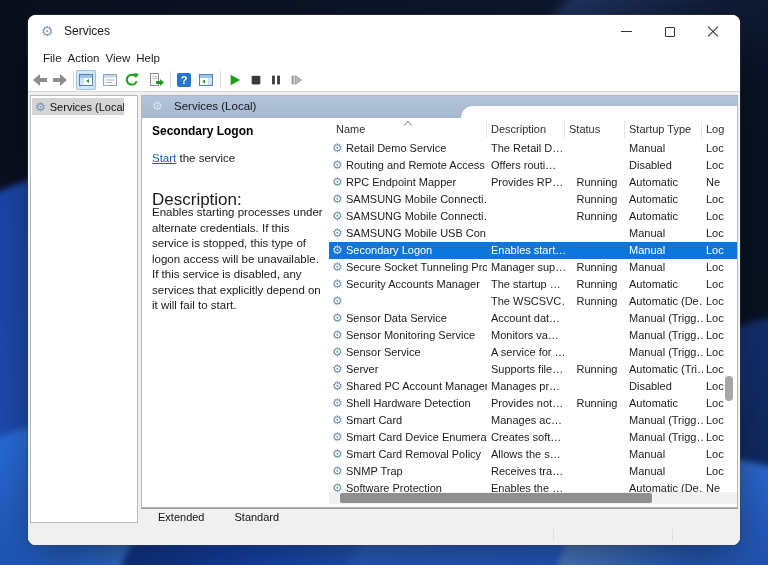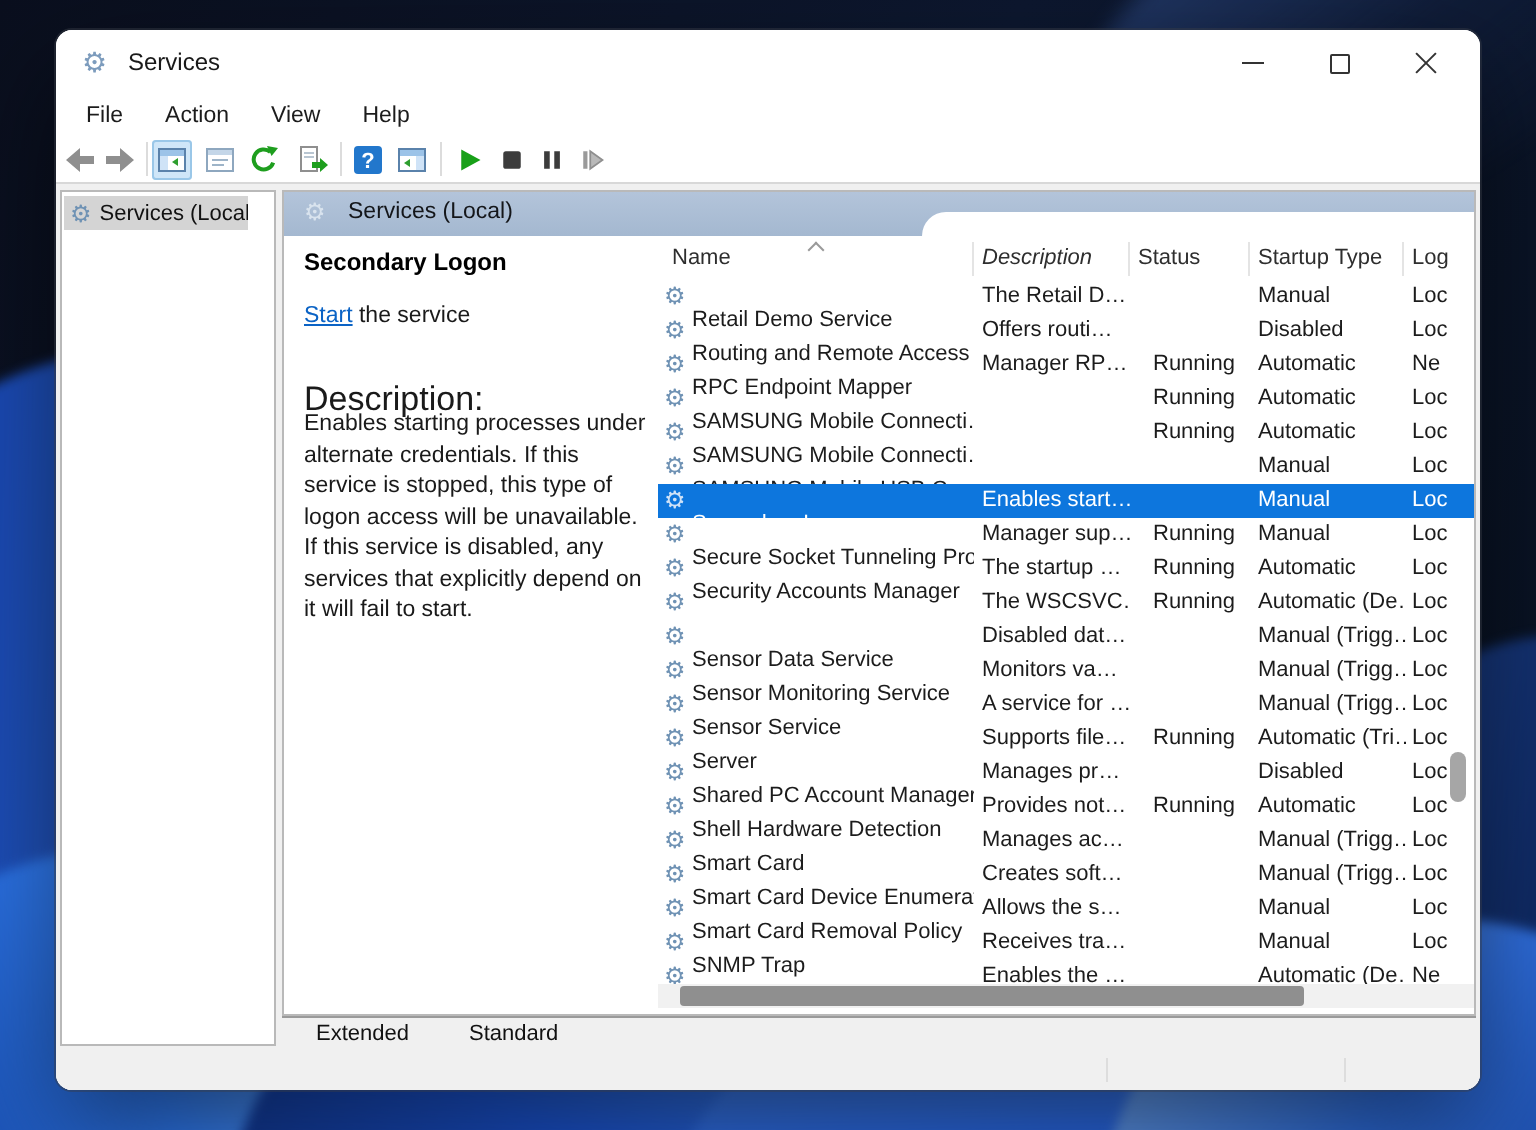--- a/index.html
+++ b/index.html
@@ -44,21 +44,21 @@
   .title-text { position:absolute; left:36px; top:9px; font-size:12px; color:#191919; }
   .win-controls { position:absolute; right:6px; top:0; height:33px; display:flex; }
   .wc { width:43px; height:33px; display:flex; align-items:center; justify-content:center; }
   .wc-min i { display:block; width:11px; height:0; border-top:1px solid #333; }
   .wc-max i { display:block; width:10px; height:10px; border:1px solid #333; border-radius:1px; }
   .wc-close i { position:relative; display:block; width:12px; height:12px; }
   .wc-close i::before,.wc-close i::after { content:""; position:absolute; left:-1px; top:5px; width:14px; height:0; border-top:1px solid #333; }
   .wc-close i::before { transform:rotate(45deg); } .wc-close i::after { transform:rotate(-45deg); }
 
   .menubar { position:absolute; left:0; top:33px; width:100%; height:20px; background:#fff;
-    display:flex; align-items:center; padding-left:12px; column-gap:15px; }
+    display:flex; align-items:center; padding-left:12px; }
   .menu-item { font-size:11.5px; color:#1c1c1c; padding:2px 3px; cursor:default; }
 
   .toolbar { position:absolute; left:0; top:53px; width:100%; height:24px; background:#fff;
     border-bottom:1px solid #d8d8d8; }
   .tbtn { position:absolute; top:2px; width:20px; height:20px; display:flex; align-items:center; justify-content:center; border-radius:2px; }
   .tbtn.active { background:#cfe6f8; box-shadow:0 0 0 1px #9ac7e8 inset; }
   .tsep { position:absolute; top:3px; width:0; height:17px; border-left:1px solid #dcdcdc; }
   .tbtn svg { display:block; }
 
   
@@ -81,31 +81,31 @@
   .infopanel { position:absolute; left:0; top:22px; width:187px; bottom:0; background:#fff; }
   .svc-title { position:absolute; left:10px; top:6px; font-size:12px; font-weight:bold; color:#000; }
   .svc-start { position:absolute; left:10px; top:34px; font-size:11.5px; color:#1a1a1a; }
   .svc-start a { color:#0b63c5; text-decoration:underline; cursor:pointer; }
   .svc-desc-label { position:absolute; left:10px; top:72px; font-size:17px; color:#1a1a1a; }
   .svc-desc { position:absolute; left:10px; top:87px; width:172px; font-size:11.5px; line-height:15.5px; color:#1a1a1a; }
 
   .listview { position:absolute; left:187px; top:22px; right:0; bottom:0; background:#fff; overflow:hidden; }
   .lv-header { position:absolute; left:0; top:0; width:100%; height:22px; background:#fff; }
   .lv-h { position:absolute; top:5px; font-size:11px; color:#2e2e2e; white-space:nowrap; }
-  .h-name{left:7px;} .h-desc{left:162px;font-style:italic;} .h-status{left:240px;} .h-startup{left:300px;} .h-log{left:377px;}
+  .h-name{left:7px;} .h-desc{left:162px;} .h-status{left:240px;} .h-startup{left:300px;} .h-log{left:377px;}
   .lv-hsep { position:absolute; top:3px; height:17px; width:0; border-left:1px solid #e4e4e4; }
   .sort-chevron { position:absolute; left:76px; top:2px; width:6px; height:6px; }
   .sort-chevron::before { content:""; position:absolute; left:0; top:2px; width:5px; height:5px;
     border-left:1px solid #9a9a9a; border-top:1px solid #9a9a9a; transform:rotate(45deg); }
 
   .rows { position:absolute; left:0; top:22px; width:100%; }
   .row { position:relative; height:17px; font-size:11px; color:#1c1c1c; white-space:nowrap; }
   .row span { position:absolute; top:0; line-height:17px; overflow:hidden; }
   .row .c-icon { left:3px; top:1px; line-height:15px; }
-  .row .c-name { left:17px; width:141px;margin-top:12px; }
+  .row .c-name { left:17px; width:141px; }
   .row .c-desc { left:162px; width:74px; }
   .row .c-status { left:240px; width:56px;text-align:center; }
   .row .c-startup { left:300px; width:74px; }
   .row .c-log { left:377px; width:33px; }
   .row.sel { background:#0d76dd; color:#fff; }
   .row.sel .c-icon { color:#cfe2f7; }
 
   .vthumb { position:absolute; right:4px; top:258px; width:8px; height:25px; background:#a6a6a6; border-radius:4px; }
   .hscroll { position:absolute; left:0; bottom:3px; width:100%; height:12px; background:#f1f1f1; }
   .hthumb { position:absolute; left:11px; top:1px; width:312px; height:10px; background:#8f8f8f; border-radius:2px; }
@@ -294,21 +294,21 @@
                 <span class="c-icon gear">⚙</span>
                 <span class="c-name">Routing and Remote Access</span>
                 <span class="c-desc">Offers routi…</span>
                 <span class="c-status"></span>
                 <span class="c-startup">Disabled</span>
                 <span class="c-log">Loc</span>
               </div>
               <div class="row">
                 <span class="c-icon gear">⚙</span>
                 <span class="c-name">RPC Endpoint Mapper</span>
-                <span class="c-desc">Manager RP…</span>
+                <span class="c-desc">Provides RP…</span>
                 <span class="c-status">Running</span>
                 <span class="c-startup">Automatic</span>
                 <span class="c-log">Ne</span>
               </div>
               <div class="row">
                 <span class="c-icon gear">⚙</span>
                 <span class="c-name">SAMSUNG Mobile Connecti…</span>
                 <span class="c-desc"></span>
                 <span class="c-status">Running</span>
                 <span class="c-startup">Automatic</span>
@@ -357,21 +357,21 @@
               <div class="row">
                 <span class="c-icon gear">⚙</span>
                 <span class="c-desc">The WSCSVC…</span>
                 <span class="c-status">Running</span>
                 <span class="c-startup">Automatic (De…</span>
                 <span class="c-log">Loc</span>
               </div>
               <div class="row">
                 <span class="c-icon gear">⚙</span>
                 <span class="c-name">Sensor Data Service</span>
-                <span class="c-desc">Disabled dat…</span>
+                <span class="c-desc">Account dat…</span>
                 <span class="c-status"></span>
                 <span class="c-startup">Manual (Trigg…</span>
                 <span class="c-log">Loc</span>
               </div>
               <div class="row">
                 <span class="c-icon gear">⚙</span>
                 <span class="c-name">Sensor Monitoring Service</span>
                 <span class="c-desc">Monitors va…</span>
                 <span class="c-status"></span>
                 <span class="c-startup">Manual (Trigg…</span>

